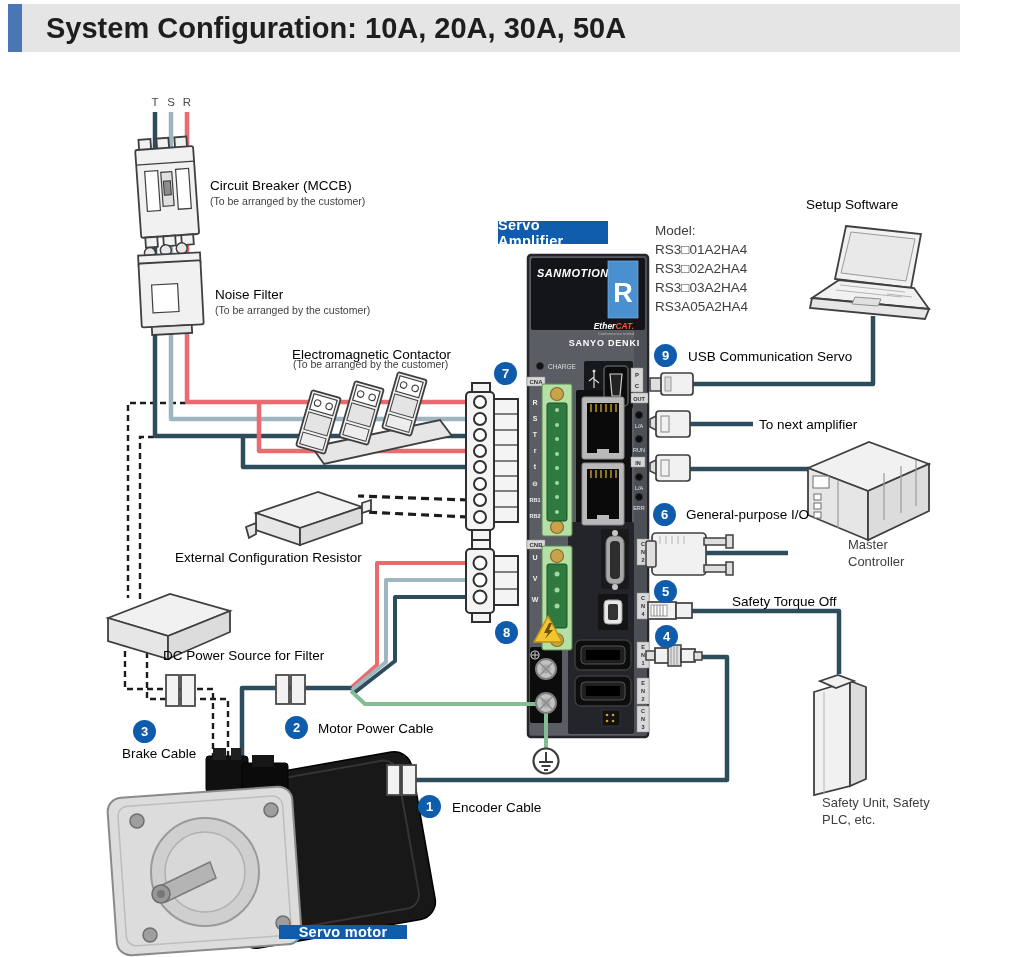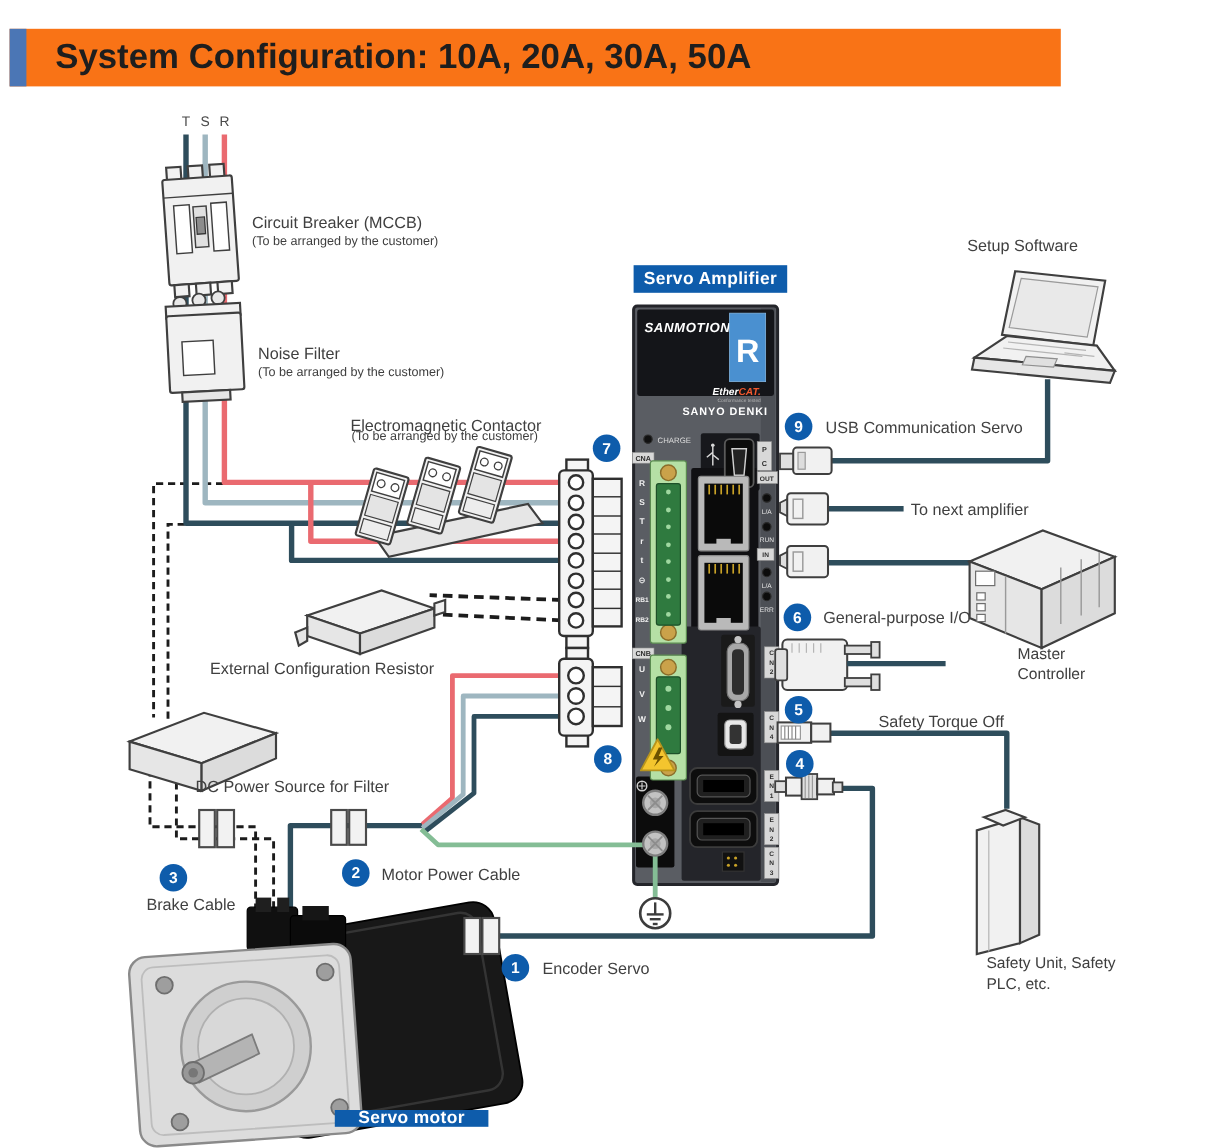--- a/index.html
+++ b/index.html
@@ -1,21 +1,21 @@
 <!DOCTYPE html>
 <html><head>
 <meta charset="utf-8">
 <style>
   html,body{margin:0;padding:0;background:#fff}
   .stage{position:relative;width:1024px;height:957px;background:#fff;overflow:hidden;
          font-family:"Liberation Sans","DejaVu Sans",sans-serif;color:#3e3e3e}
-  .titlebar{position:absolute;left:8px;top:24px;width:876px;height:48px;background:#f97316}
+  .titlebar{position:absolute;left:8px;top:4px;width:952px;height:48px;background:#e5e5e5}
   .titlebar .accent{position:absolute;left:0;top:0;width:14px;height:48px;background:#4b76b5}
   .titlebar .ttl{position:absolute;left:38px;top:0;line-height:48px;font-size:29px;font-weight:bold;color:#1e1e1e;white-space:nowrap}
-  .lbl{position:absolute;font-size:13.5px;color:#404040;white-space:nowrap}
+  .lbl{position:absolute;font-size:13.5px;color:#000000;white-space:nowrap}
   .note{position:absolute;font-size:10.5px;color:#3e3e3e;white-space:nowrap}
   .badge{position:absolute;width:23px;height:23px;border-radius:50%;background:#0e5cab;color:#fff;
          font-size:13px;font-weight:bold;display:flex;align-items:center;justify-content:center}
   .bluebox{position:absolute;background:#0e5cab;color:#fff;font-size:14.5px;font-weight:600;
            display:flex;align-items:center;justify-content:center;letter-spacing:.3px}
   .phase{position:absolute;width:14px;text-align:center;font-size:11.5px;color:#4a4a4a}
   .model{position:absolute;font-size:13.5px;line-height:19px;color:#3e3e3e;white-space:nowrap}
   .twoline{position:absolute;font-size:13px;line-height:16.5px;color:#3e3e3e;white-space:nowrap}
   svg{position:absolute;left:0;top:0}
   .dash{stroke:#1c1c1c;stroke-width:2.4;stroke-dasharray:6 4;fill:none}
@@ -539,34 +539,41 @@
 
   <div class="twoline" style="left:848px;top:537px">
     <div>Master</div>
     <div>Controller</div>
   </div>
   <div class="twoline" style="left:822px;top:795px">
     <div>Safety Unit, Safety</div>
     <div>PLC, etc.</div>
   </div>
 
-
-  <div class="bluebox" style="left:528px;top:221px;width:128px;height:23px">Servo Amplifier</div>
+  <div class="model" style="left:655px;top:221px">
+    <div>Model:</div>
+    <div>RS3□01A2HA4</div>
+    <div>RS3□02A2HA4</div>
+    <div>RS3□03A2HA4</div>
+    <div>RS3A05A2HA4</div>
+  </div>
+
+  <div class="bluebox" style="left:498px;top:221px;width:110px;height:23px">Servo Amplifier</div>
   <div class="bluebox" style="left:279px;top:925px;width:128px;height:14px">Servo motor</div>
 
   <div class="badge" style="left:418px;top:795px">1</div>
   <div class="badge" style="left:285px;top:716px">2</div>
   <div class="badge" style="left:133px;top:720px">3</div>
   <div class="badge" style="left:655px;top:625px">4</div>
   <div class="badge" style="left:654px;top:580px">5</div>
   <div class="badge" style="left:653px;top:503px">6</div>
   <div class="badge" style="left:494px;top:362px">7</div>
   <div class="badge" style="left:495px;top:621px">8</div>
   <div class="badge" style="left:654px;top:344px">9</div>
 
-  <div class="lbl" style="left:452px;top:800px">Encoder Servo</div>
+  <div class="lbl" style="left:452px;top:800px">Encoder Cable</div>
   <div class="lbl" style="left:318px;top:721px">Motor Power Cable</div>
   <div class="lbl" style="left:122px;top:746px">Brake Cable</div>
   <div class="lbl" style="left:732px;top:594px">Safety Torque Off</div>
   <div class="lbl" style="left:686px;top:507px">General-purpose I/O</div>
   <div class="lbl" style="left:688px;top:349px">USB Communication Servo</div>
 
 </div>
 
 </body></html>

